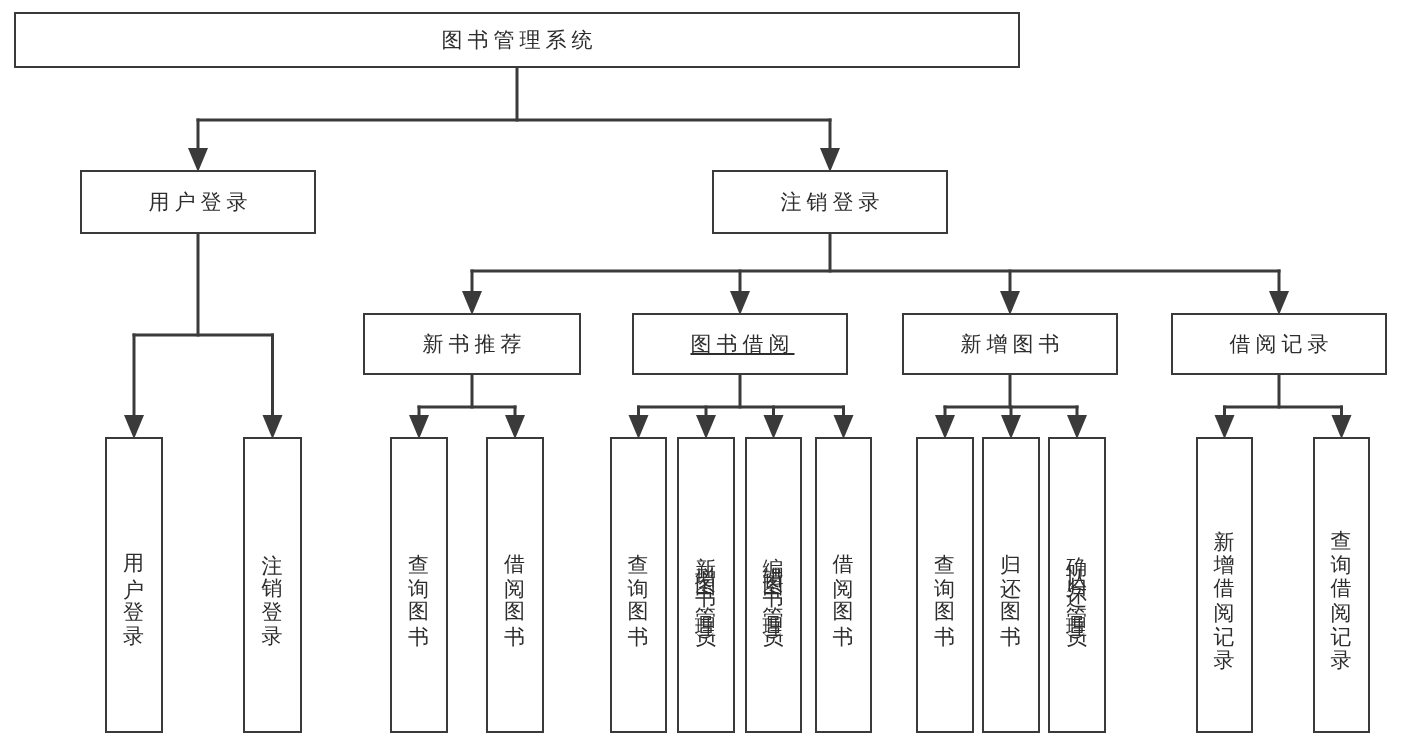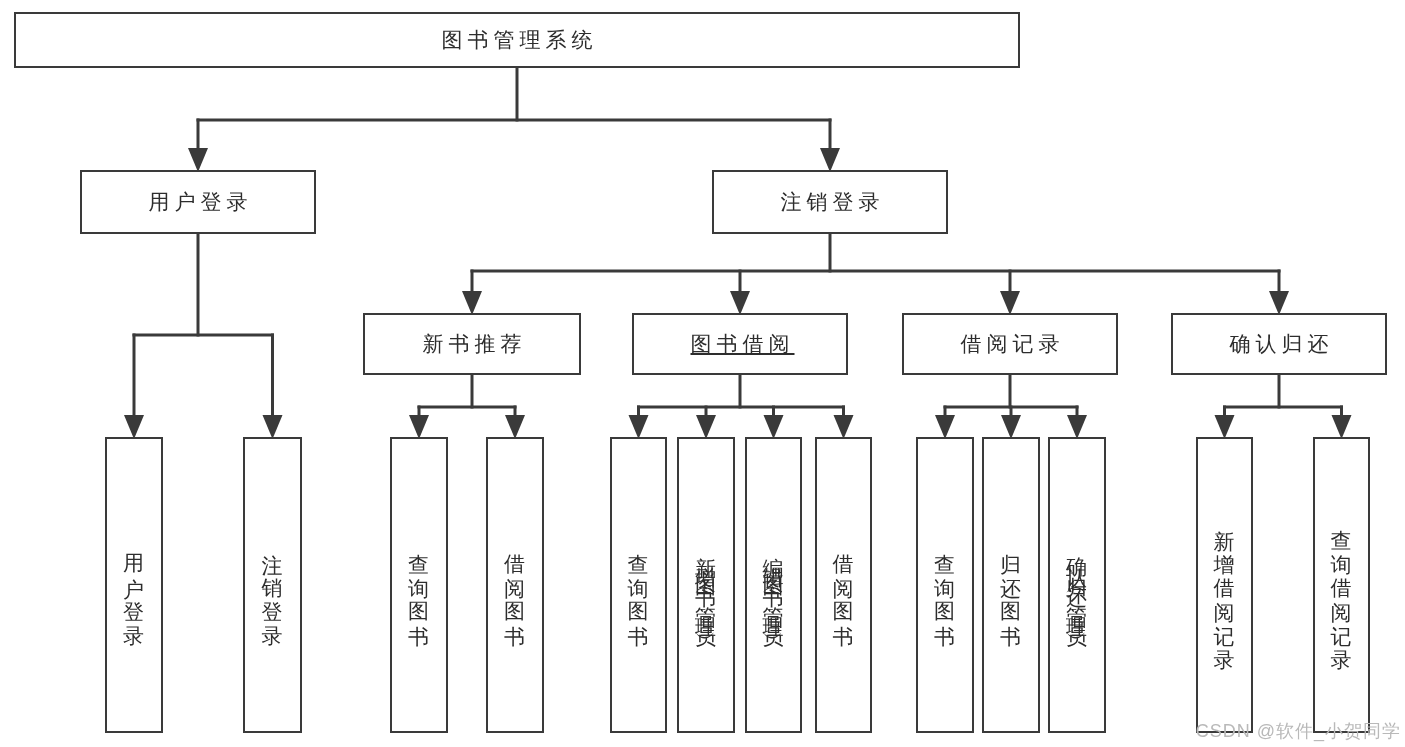--- a/index.html
+++ b/index.html
@@ -115,24 +115,24 @@
       <div class="node" style="left: 712px; top: 170px; width: 236px; height: 64px;">
         <span class="label">注销登录</span>
       </div>
       <div class="node" style="left: 363px; top: 313px; width: 218px; height: 62px; align-items: center;">
         <span class="label">新书推荐</span>
       </div>
       <div class="node" style="left: 632px; top: 313px; width: 216px; height: 62px; text-decoration: underline;">
         <span class="label">图书借阅</span>
       </div>
       <div class="node" style="left: 902px; top: 313px; width: 216px; height: 62px;">
-        <span class="label">借阅记录</span>
+        <span class="label">新增图书</span>
       </div>
       <div class="node" style="left: 1171px; top: 313px; width: 216px; height: 62px;">
-        <span class="label">确认归还</span>
+        <span class="label">借阅记录</span>
       </div>
       <div class="node vert" style="left: 105px; top: 437px; width: 58px; height: 296px;">
         <span class="label" style="letter-spacing: 24px;">用户登录</span>
       </div>
       <div class="node vert" style="left: 243px; top: 437px; width: 59px; height: 296px;">
         <span class="label" style="letter-spacing: 24px;">注销登录</span>
       </div>
       <div class="node vert" style="left: 390px; top: 437px; width: 58px; height: 296px;">
         <span class="label" style="letter-spacing: 24px;">查询图书</span>
       </div>
@@ -160,14 +160,13 @@
       <div class="node vert" style="left: 1048px; top: 437px; width: 58px; height: 296px;">
         <span class="label" style="letter-spacing: 10px;">确认归还（管理员）</span>
       </div>
       <div class="node vert" style="left: 1196px; top: 437px; width: 57px; height: 296px;">
         <span class="label" style="letter-spacing: 24px;">新增借阅记录</span>
       </div>
       <div class="node vert" style="left: 1313px; top: 437px; width: 57px; height: 296px;">
         <span class="label" style="letter-spacing: 24px;">查询借阅记录</span>
       </div>
     </div>
-  <div class="watermark">CSDN @软件_小贺同学</div>
 </div>
 
 </body></html>

